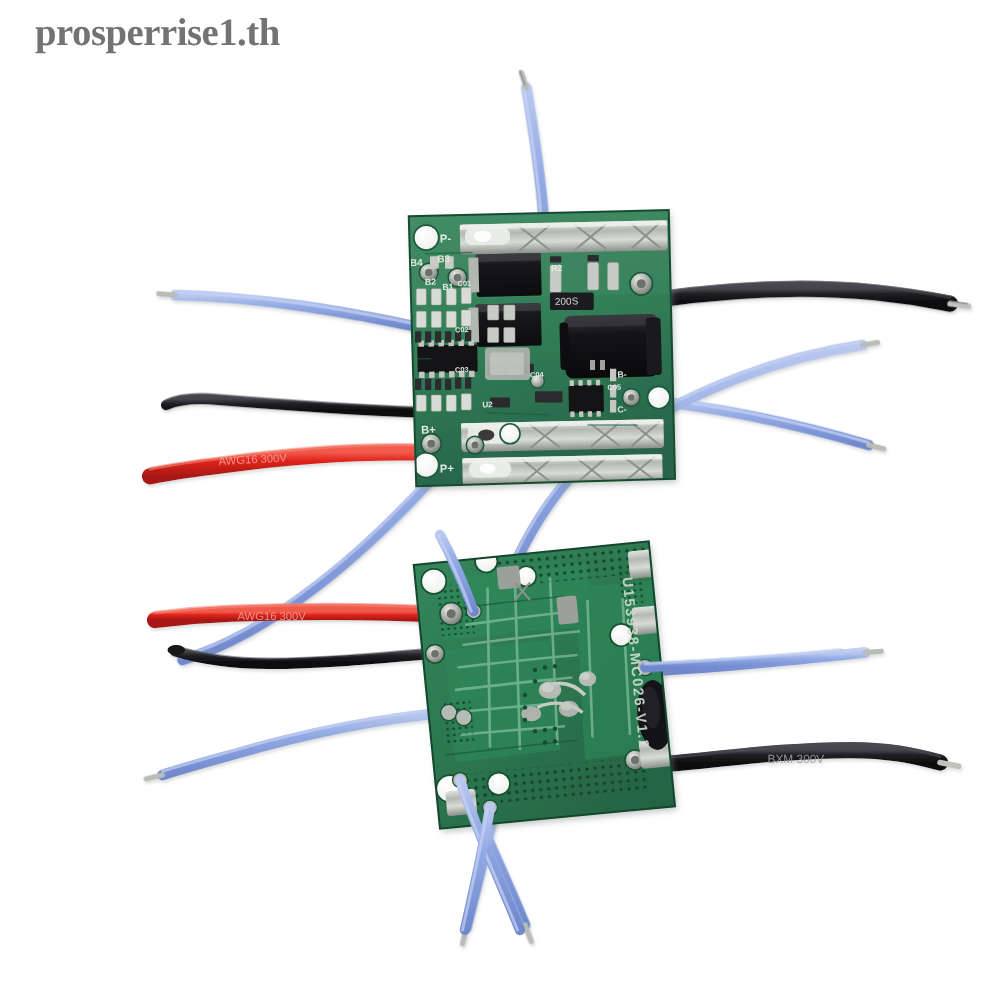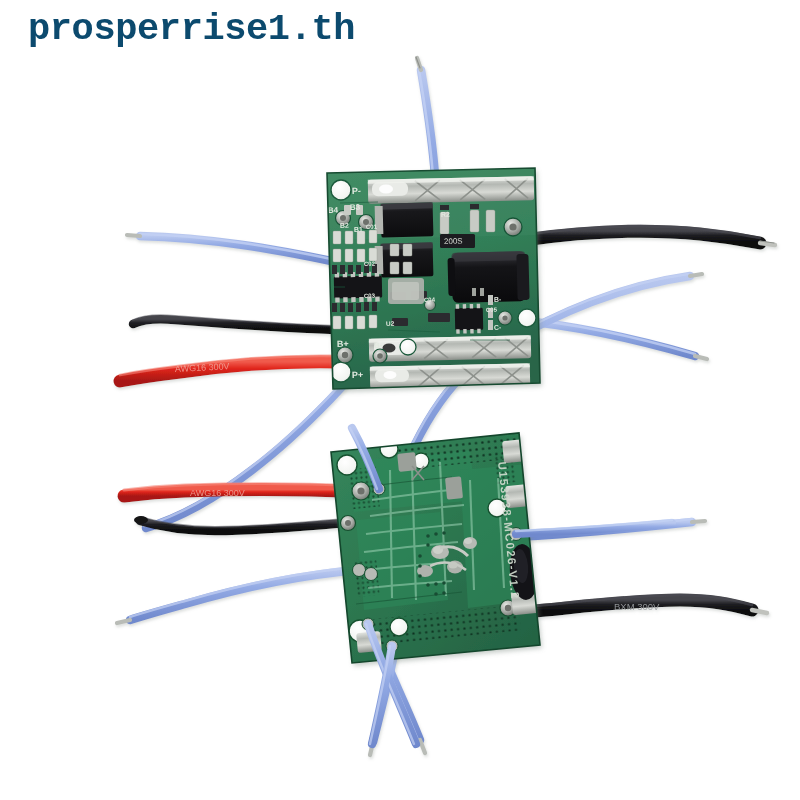--- a/index.html
+++ b/index.html
@@ -4,23 +4,23 @@
 <title>PCB Product Photo</title>
 <style>
   html,body{margin:0;padding:0;background:#ffffff;}
   body{width:800px;height:800px;overflow:hidden;
        font-family:"Liberation Sans","DejaVu Sans",sans-serif;}
   #stage{position:relative;width:800px;height:800px;background:#ffffff;}
   #stage svg{position:absolute;left:0;top:0;width:800px;height:800px;display:block;}
 
   .watermark{
     position:absolute; left:28px; top:8px;
-    font-family:Liberation Mono, monospace;
-    font-size:37px; font-weight:600; letter-spacing:-0.4px;
-    color:#0c4a6e; white-space:nowrap; user-select:none;
+    font-family:Liberation Serif, serif;
+    font-size:31px; font-weight:600; letter-spacing:-0.4px;
+    color:#737373; white-space:nowrap; user-select:none;
   }
 </style>
 </head>
 <body>
 
 <div id="stage">
 
 <svg viewBox="0 0 800 800" xmlns="http://www.w3.org/2000/svg">
   <defs>
 

